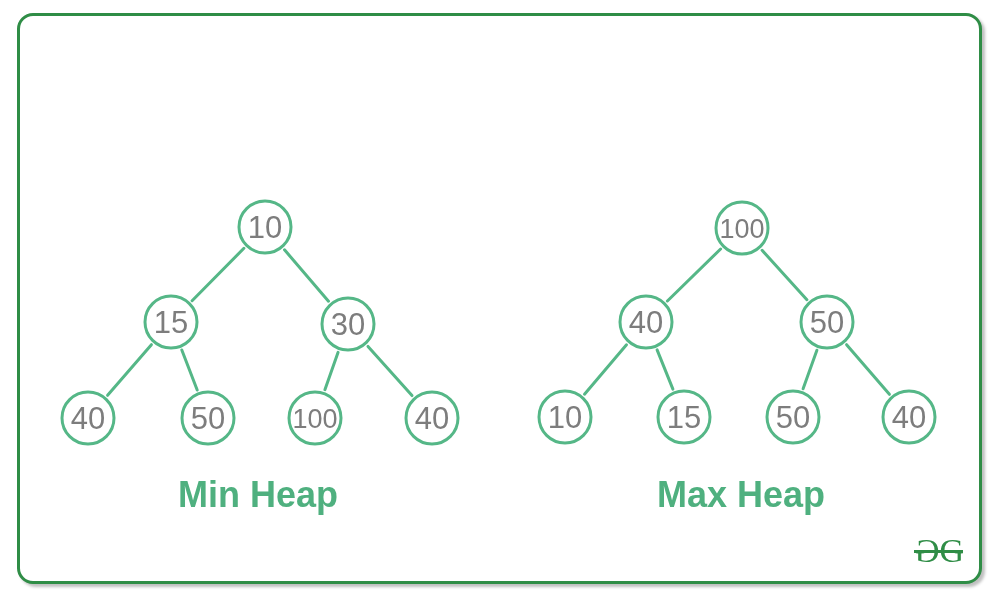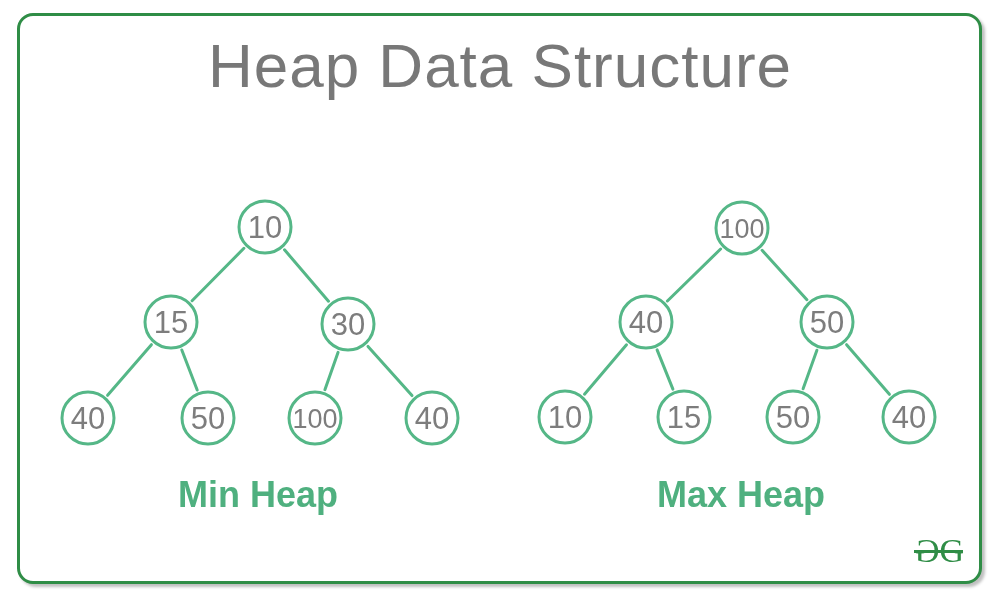--- a/index.html
+++ b/index.html
@@ -66,21 +66,20 @@
     top: 16px;
     height: 3px;
     background: #2F8D46;
   }
 </style>
 </head>
 <body>
 
 <div class="canvas">
   <div class="frame"></div>
-  <div class="title">Heap Data Structure</div>
   <svg class="trees" id="tree-svg" viewBox="0 0 1000 599" xmlns="http://www.w3.org/2000/svg">
       <line x1="243.9" y1="248.3" x2="192.1" y2="300.7" stroke="#55B787" stroke-width="3" stroke-linecap="round"></line>
       <line x1="284.5" y1="249.8" x2="328.5" y2="301.2" stroke="#55B787" stroke-width="3" stroke-linecap="round"></line>
       <line x1="151.4" y1="344.7" x2="107.6" y2="395.3" stroke="#55B787" stroke-width="3" stroke-linecap="round"></line>
       <line x1="181.8" y1="350.0" x2="197.2" y2="390.0" stroke="#55B787" stroke-width="3" stroke-linecap="round"></line>
       <line x1="338.1" y1="352.3" x2="324.9" y2="389.7" stroke="#55B787" stroke-width="3" stroke-linecap="round"></line>
       <line x1="368.0" y1="346.4" x2="412.0" y2="395.6" stroke="#55B787" stroke-width="3" stroke-linecap="round"></line>
       <circle cx="265" cy="227" r="26" fill="#FFFFFF" stroke="#55B787" stroke-width="3"></circle>
       <text x="265" y="227" dy="0.36em" text-anchor="middle" fill="#7D7D7D" font-family="Liberation Sans, sans-serif" font-size="31">10</text>
       <circle cx="171" cy="322" r="26" fill="#FFFFFF" stroke="#55B787" stroke-width="3"></circle>

